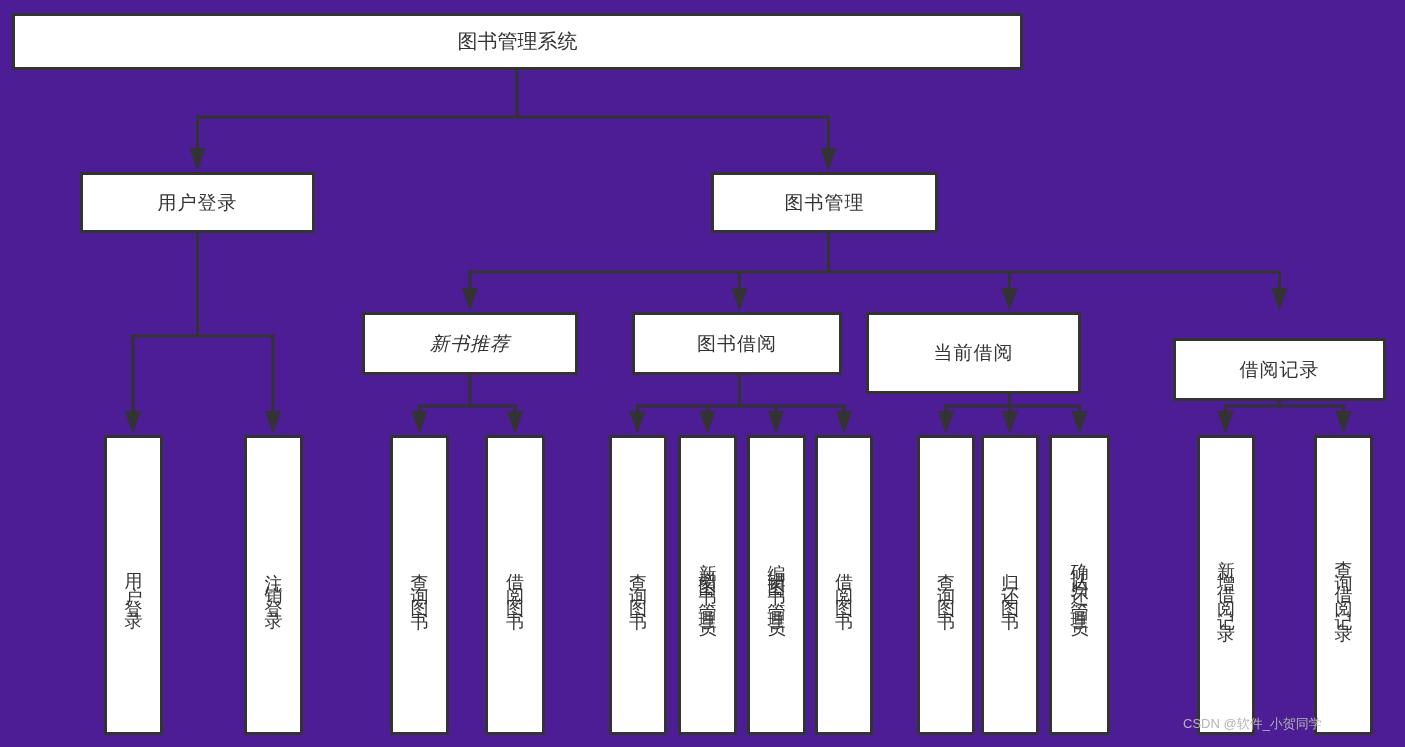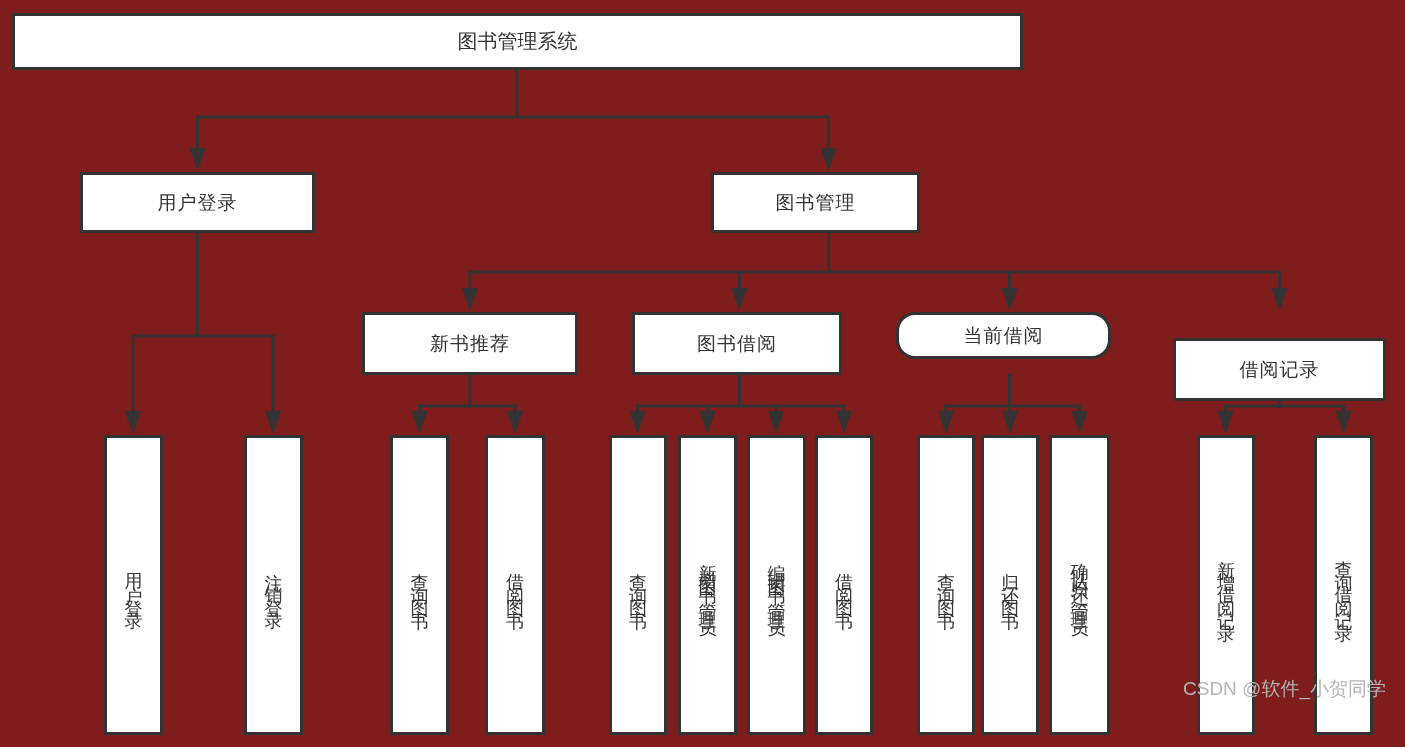--- a/index.html
+++ b/index.html
@@ -1,33 +1,33 @@
 <!DOCTYPE html>
 <html><head>
 <meta charset="utf-8">
 <style>
   html,body{margin:0;padding:0;background:#ffffff;}
   .stage{
-    position:relative;width:1405px;height:747px;background:#7f1d1d;
+    position:relative;width:1405px;height:747px;background:#4c1d95;
     font-family:"Liberation Sans","DejaVu Sans",sans-serif;overflow:hidden;
   }
   svg.connectors{position:absolute;left:0;top:0;z-index:0;}
   .box{
     position:absolute;z-index:1;background:#ffffff;
     border:3px solid #333333;box-sizing:border-box;
     display:flex;align-items:center;justify-content:center;
     color:#333333;text-align:center;
   }
   .h{font-size:19px;letter-spacing:1px;}
   .root-box{left:12px;top:13px;width:1011px;height:57px;font-size:20px;}
   .n-login{left:80px;top:172px;width:235px;height:61px;}
-  .n-mgmt{left:711px;top:172px;width:209px;height:61px;}
-  .n-rec{left:362px;top:312px;width:216px;height:63px;}
+  .n-mgmt{left:711px;top:172px;width:227px;height:61px;}
+  .n-rec{left:362px;top:312px;width:216px;height:63px;font-style:italic;}
   .n-bor{left:632px;top:312px;width:210px;height:63px;}
-  .n-cur{left:896px;top:312px;width:215px;height:47px;border-radius:19px;}
+  .n-cur{left:866px;top:312px;width:215px;height:82px;}
   .n-rcd{left:1173px;top:312px;width:213px;height:63px;margin-top:26px;}
   .leaf{top:435px;height:300px;}
   .leaf span{
     writing-mode:vertical-lr;text-orientation:upright;
     font-size:18px;letter-spacing:13px;line-height:1;
   }
   .leaf.long span{letter-spacing:8px;}
   .l-login1{left:104px;width:59px;}
   .l-login2{left:244px;width:59px;}
   .l-rec1{left:390px;width:59px;}
@@ -35,22 +35,22 @@
   .l-bor1{left:609px;width:58px;}
   .l-bor2{left:678px;width:59px;}
   .l-bor3{left:747px;width:59px;}
   .l-bor4{left:815px;width:58px;}
   .l-cur1{left:917px;width:58px;}
   .l-cur2{left:981px;width:58px;}
   .l-cur3{left:1049px;width:61px;}
   .l-rcd1{left:1197px;width:58px;}
   .l-rcd2{left:1314px;width:59px;}
   .watermark{
-    position:absolute;left:1183px;top:676px;z-index:2;
-    font-size:19px;color:#b5b5b5;white-space:nowrap;
+    position:absolute;left:1183px;top:715px;z-index:2;
+    font-size:13px;color:#b5b5b5;white-space:nowrap;
   }
 </style>
 </head>
 <body>
 
 <div class="stage">
 
   <svg class="connectors" width="1405" height="747" viewBox="0 0 1405 747" stroke="#333333" stroke-width="3" fill="#333333">
 
     <line x1="517" y1="69" x2="517" y2="118.5"></line>

